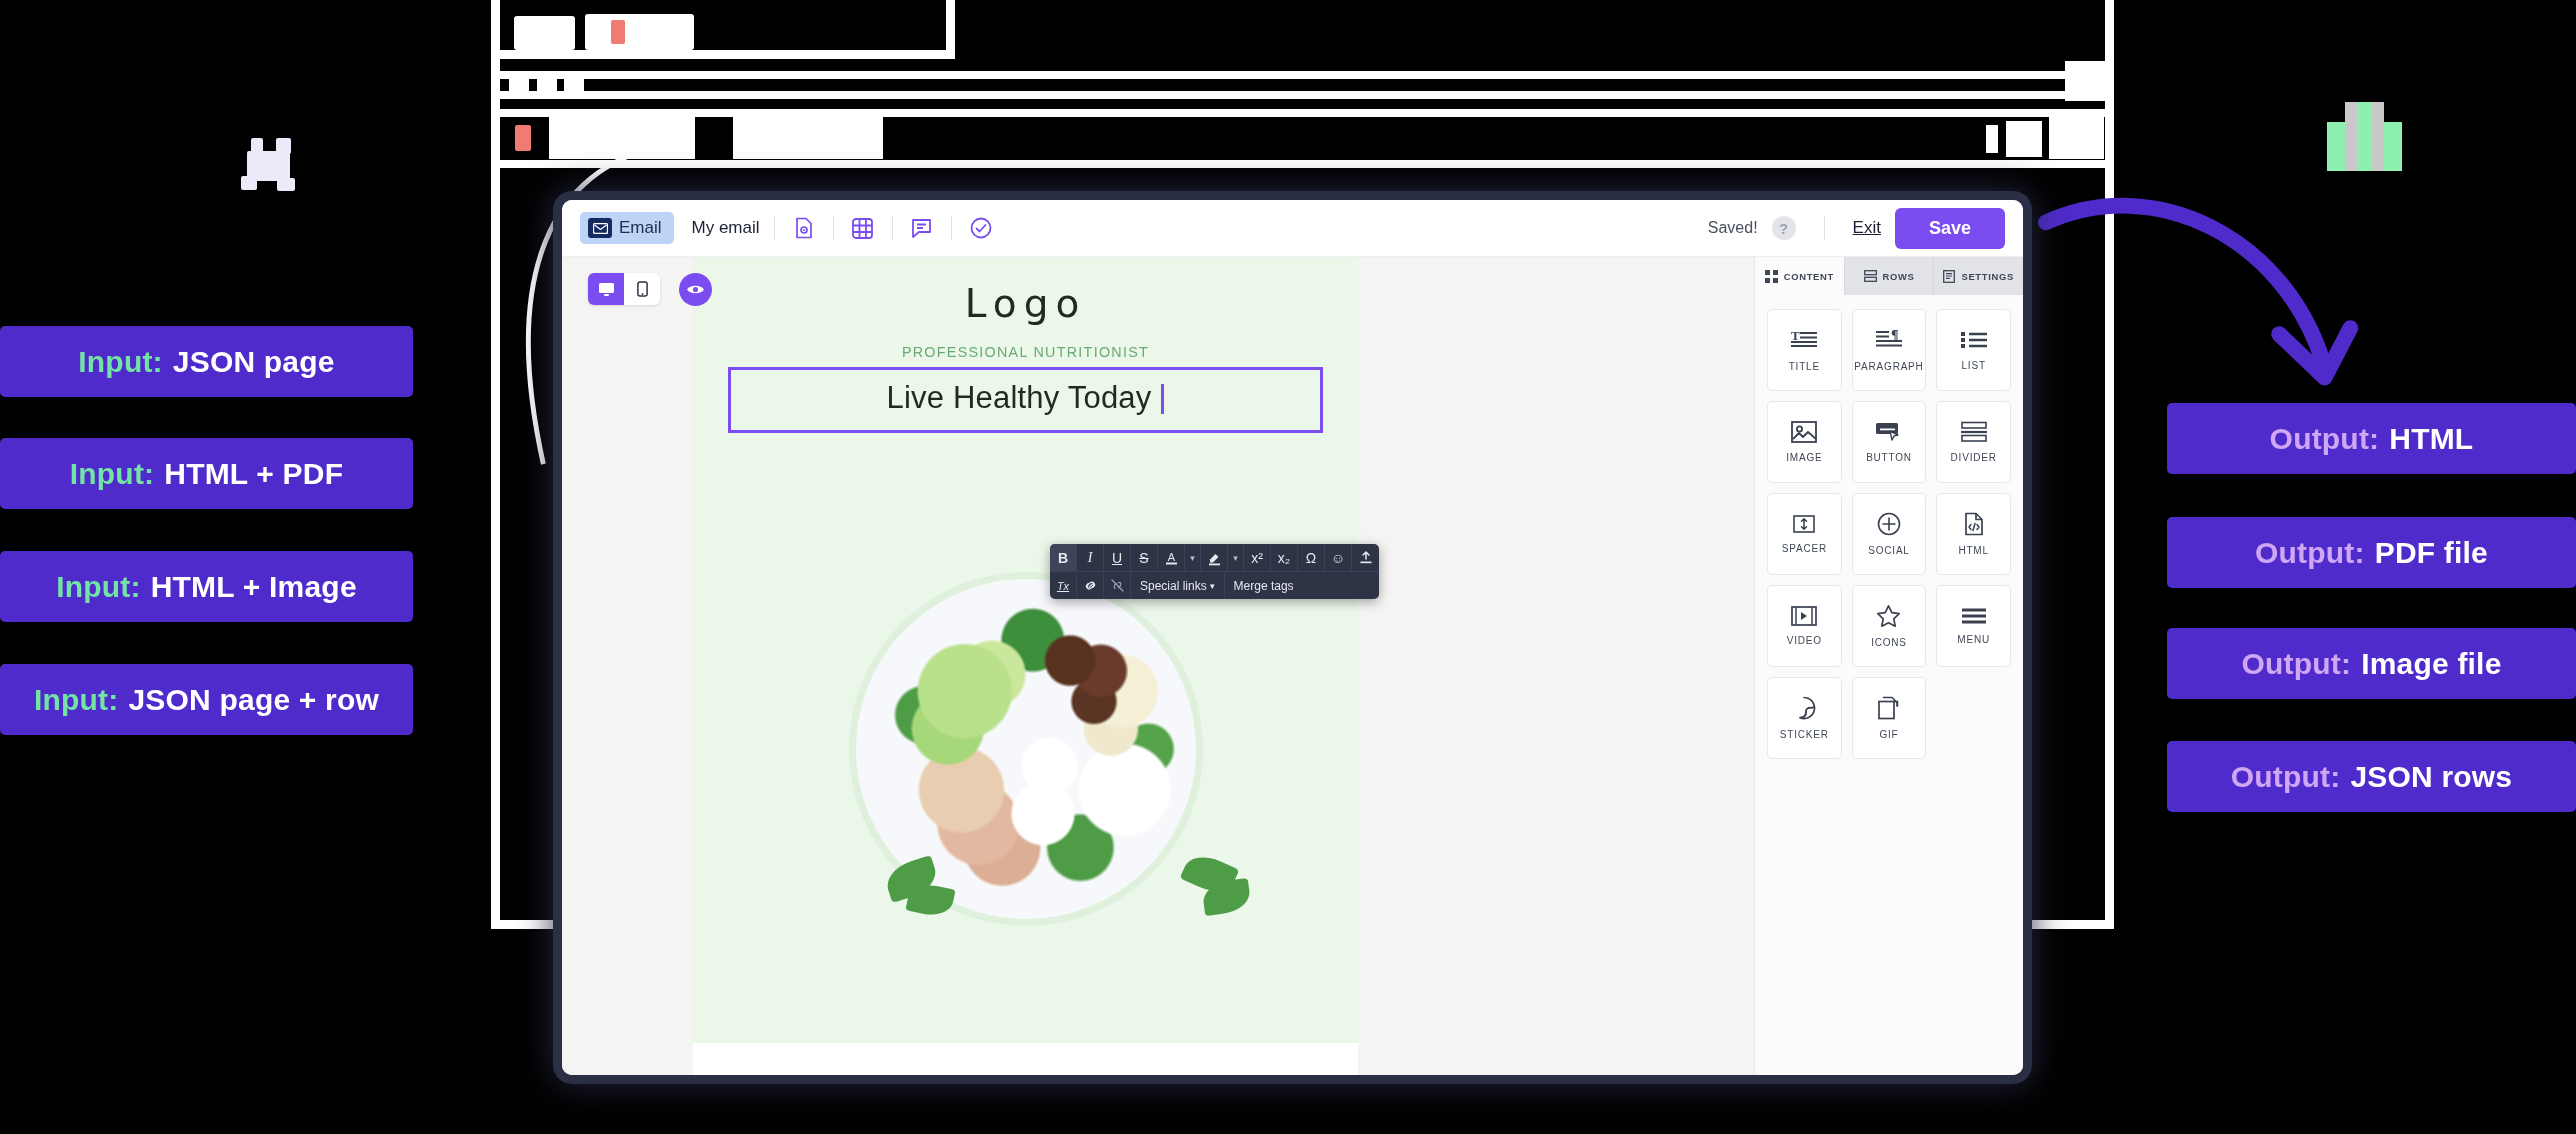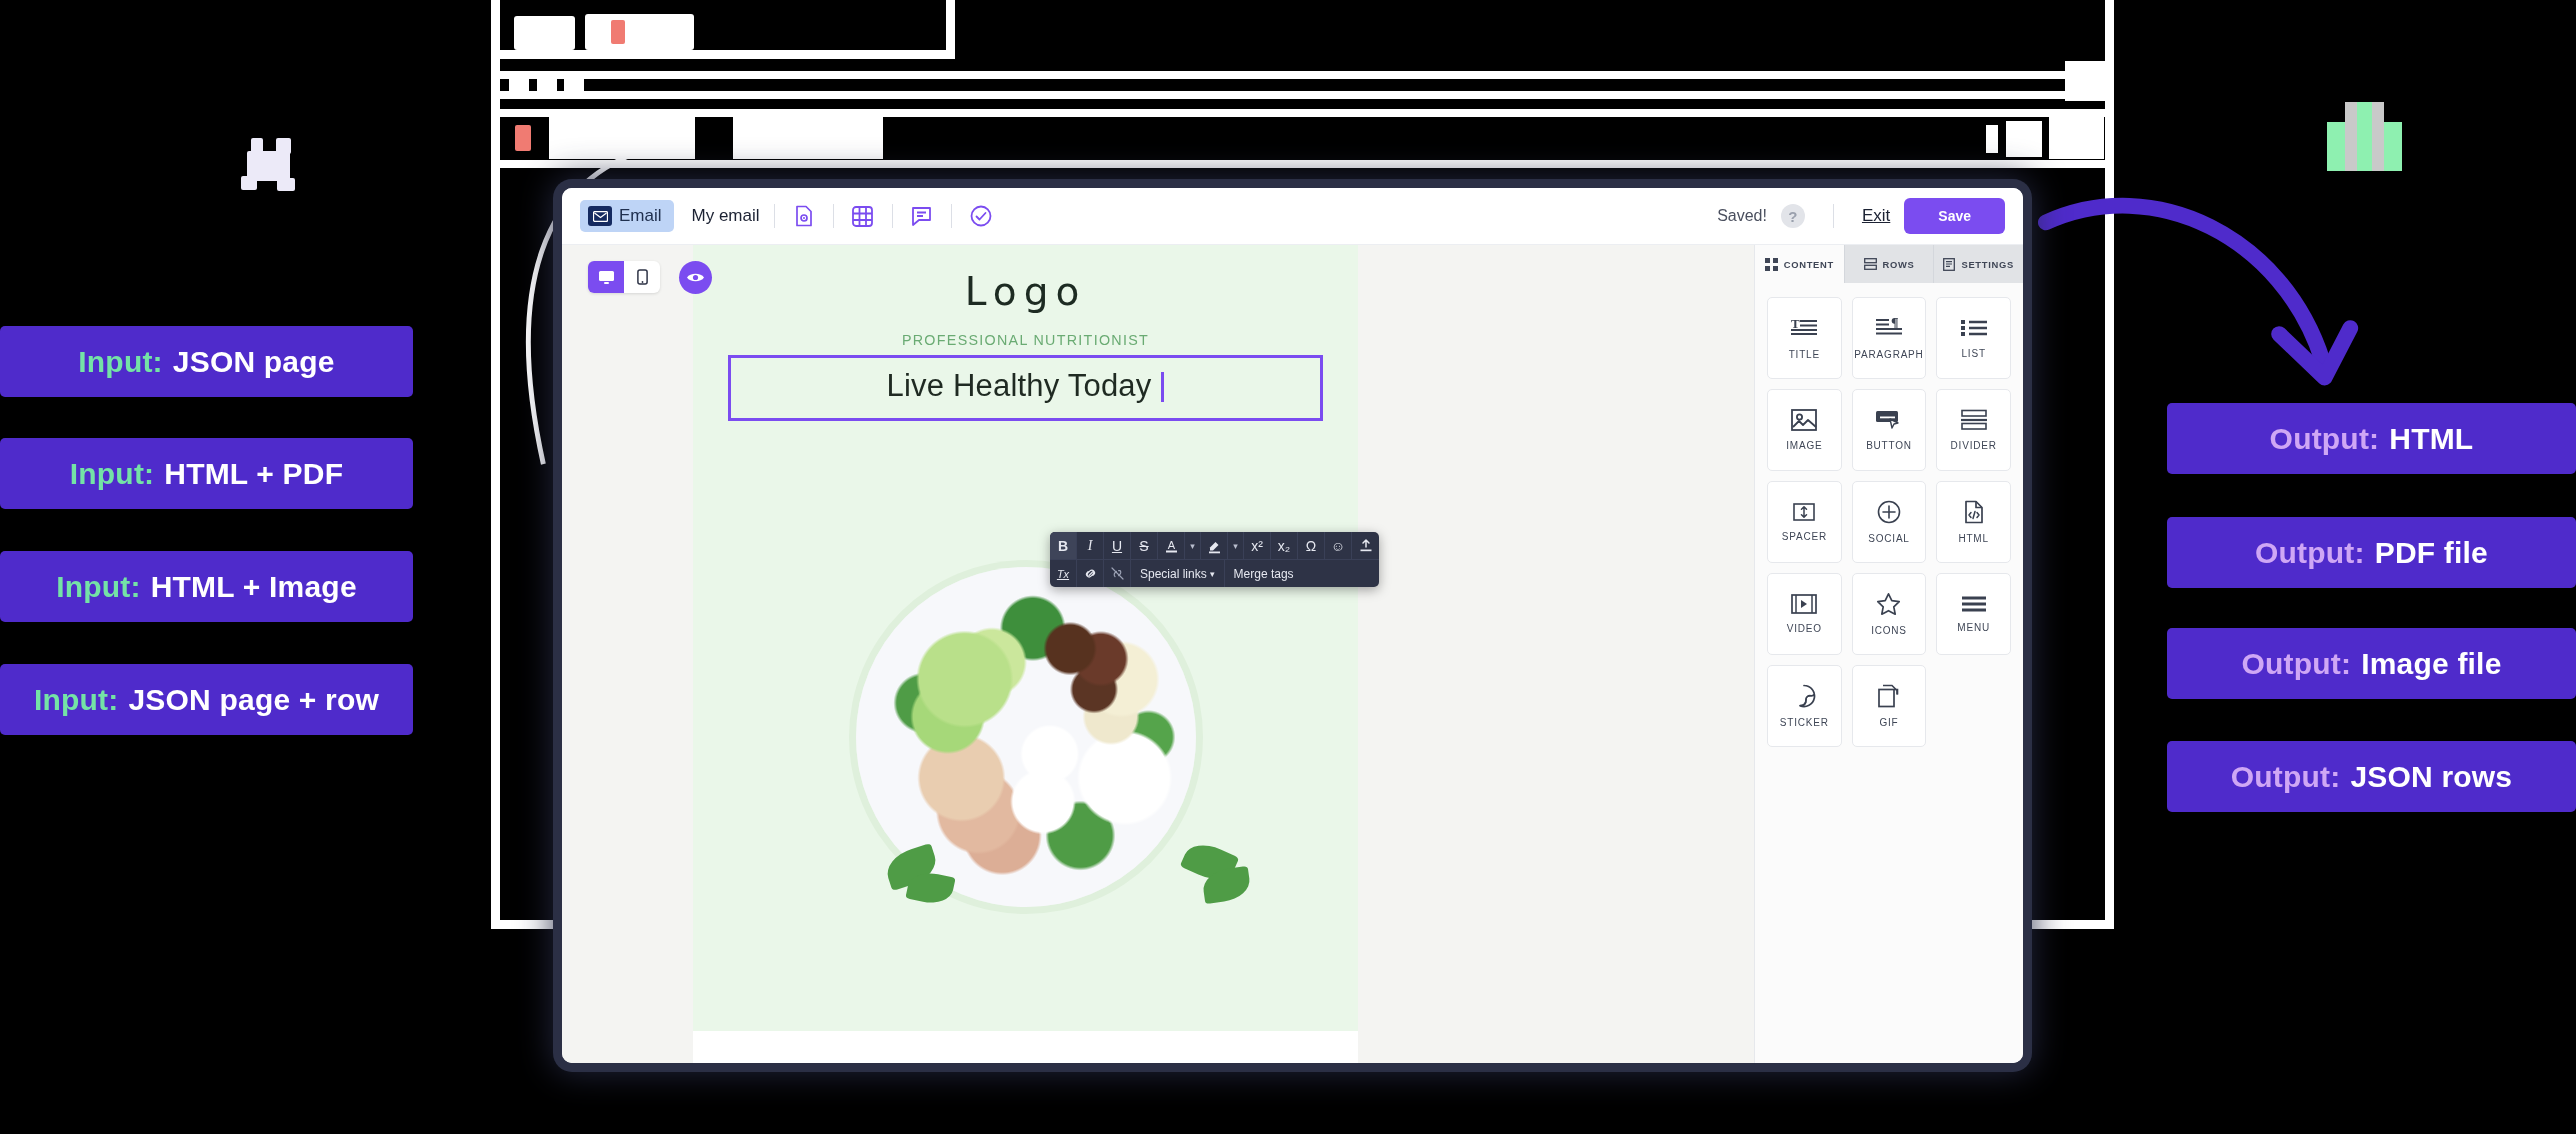--- a/index.html
+++ b/index.html
@@ -97,21 +97,21 @@
   .in3 { left: 0px;   top: 551px; width: 413px; height: 71px; }
   .in4 { left: 0px;   top: 664px; width: 413px; height: 71px; }
 
   .out1 { left: 2167px; top: 403px; width: 409px; height: 71px; }
   .out2 { left: 2167px; top: 517px; width: 409px; height: 71px; }
   .out3 { left: 2167px; top: 628px; width: 409px; height: 71px; }
   .out4 { left: 2167px; top: 741px; width: 409px; height: 71px; }
 
   
   .editor {
-    position: absolute; left: 562px; top: 188px;
+    position: absolute; left: 562px; top: 200px;
     width: 1461px; height: 875px;
     background: #ffffff; border-radius: 10px;
     box-shadow: 0 0 0 9px #2b2f45, 0 0 34px 10px rgba(40,44,70,.85);
     overflow: hidden;
     display: flex; flex-direction: column;
   }
   .ed-topbar {
     height: 57px; background: #fff; display: flex; align-items: center;
     padding: 0 18px; border-bottom: 1px solid #eceef2; flex: none;
   }
@@ -129,21 +129,21 @@
   .vsep { width: 1px; height: 24px; background: #dcdfe6; margin: 0 14px; }
   .tb-ic { width: 30px; height: 30px; display:flex;align-items:center;justify-content:center; }
   .ed-top-right { margin-left: auto; display: flex; align-items: center; gap: 14px; }
   .saved-txt { font-size: 16px; color: #4a4f5e; }
   .help-ic {
     width: 24px;height: 24px;border-radius: 50%;background:#e2e4e9;color:#9aa0ad;
     font-size:15px;font-weight:700;display:flex;align-items:center;justify-content:center;
   }
   .exit-link { font-size: 17px; color: #1c2233; text-decoration: underline; font-weight: 500;}
   .save-btn {
-    background: #7b4cf0; color: #fff; font-size: 14px; font-weight: 600;
+    background: #7b4cf0; color: #fff; font-size: 18px; font-weight: 600;
     border: none; border-radius: 6px; padding: 10px 34px; cursor: pointer;
   }
 
   .ed-body { flex: 1; display: flex; min-height: 0; }
 
   
   .canvas-wrap {
     flex: 1; background: #f4f4f2; position: relative; overflow: hidden; padding-left: 24px;
   }
   .view-toggle {

